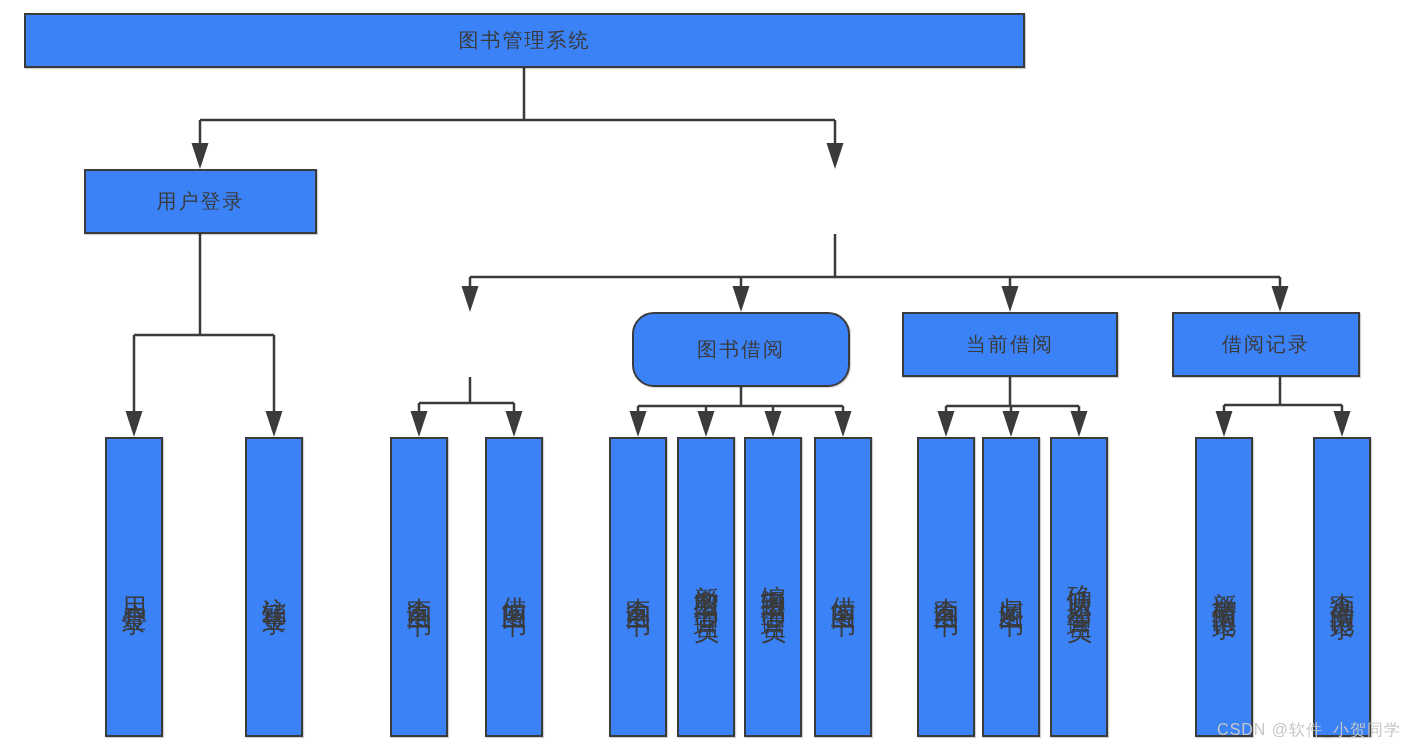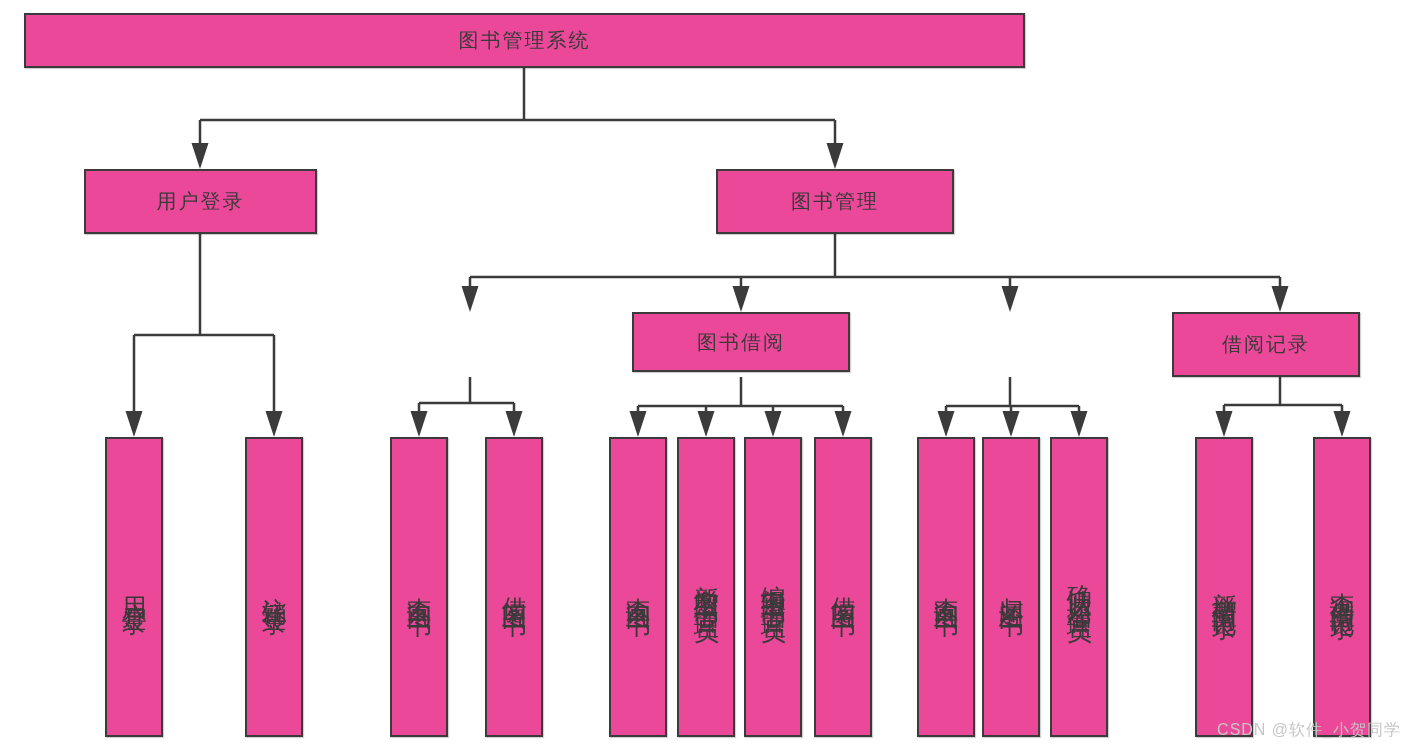--- a/index.html
+++ b/index.html
@@ -10,21 +10,21 @@
     background: #ffffff;
     font-family: "Liberation Sans", sans-serif;
     overflow: hidden;
   }
   svg.wires { position: absolute; left: 0; top: 0; z-index: 1; }
   svg.wires path { stroke: #3b3b3b; stroke-width: 2.5; fill: none; }
   svg.wires polygon { fill: #3b3b3b; stroke: none; }
   .node {
     position: absolute;
     box-sizing: border-box;
-    background: #ec4899;
+    background: #3b82f6;
     border: 2.5px solid #3b3b3b;
     display: flex;
     align-items: center;
     justify-content: center;
     color: #3a3a3a;
     z-index: 2;
     box-shadow: 1px 1px 1px rgba(0,0,0,0.18);
   }
   .h-label {
     font-size: 20px;
@@ -104,26 +104,26 @@
     </g>
   </svg>
 
   <div class="node" style="left:24px; top:13px; width:1001px; height:55px;">
     <span class="h-label">图书管理系统</span>
   </div>
 
   <div class="node" style="left:84px; top:169px; width:233px; height:65px;">
     <span class="h-label">用户登录</span>
   </div>
-  <div class="node" style="left:716px; top:169px; width:238px; height:65px;">
-    <span class="h-label">图书管理</span>
+
+  <div class="node" style="left:632px; top:312px; width:218px; height:75px;border-radius:22px;">
+    <span class="h-label">图书借阅</span>
   </div>
-
-  <div class="node" style="left:632px; top:312px; width:218px; height:60px;">
-    <span class="h-label">图书借阅</span>
+  <div class="node" style="left:902px; top:312px; width:216px; height:65px;">
+    <span class="h-label">当前借阅</span>
   </div>
   <div class="node" style="left:1172px; top:312px; width:188px; height:65px;">
     <span class="h-label">借阅记录</span>
   </div>
 
   <div class="node" style="left:105px; top:437px; width:58px; height:300px;">
     <span class="v-label">用户登录</span>
   </div>
   <div class="node" style="left:245px; top:437px; width:58px; height:300px;">
     <span class="v-label">注销登录</span>

